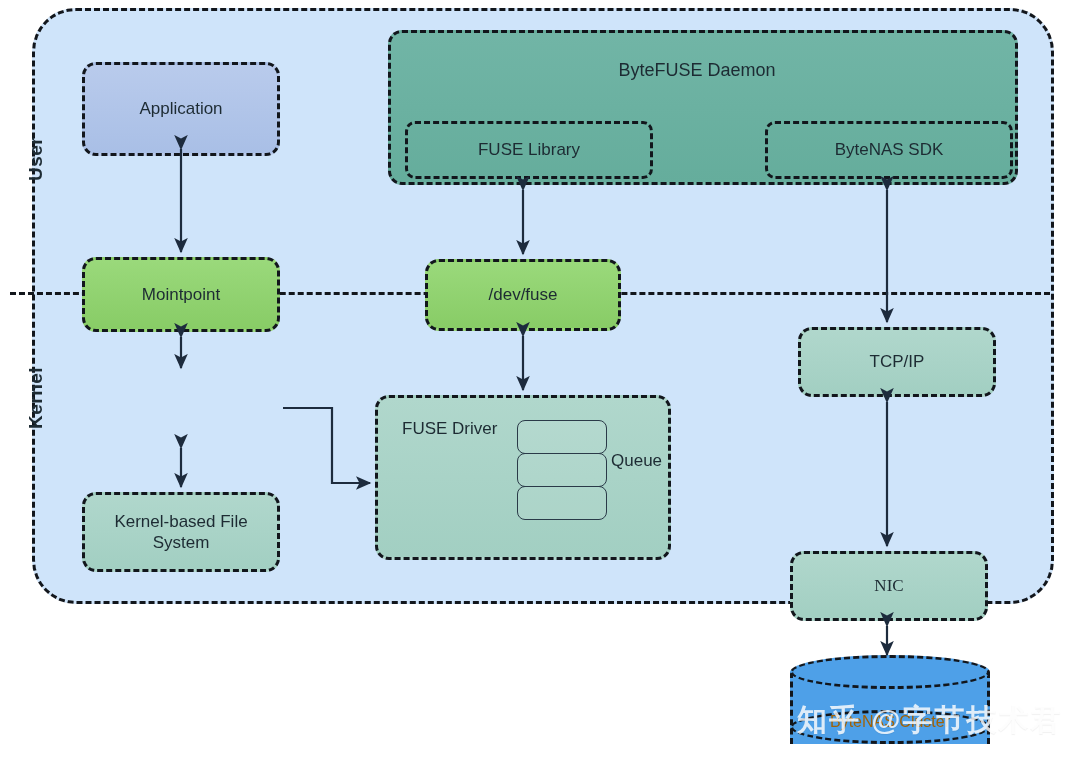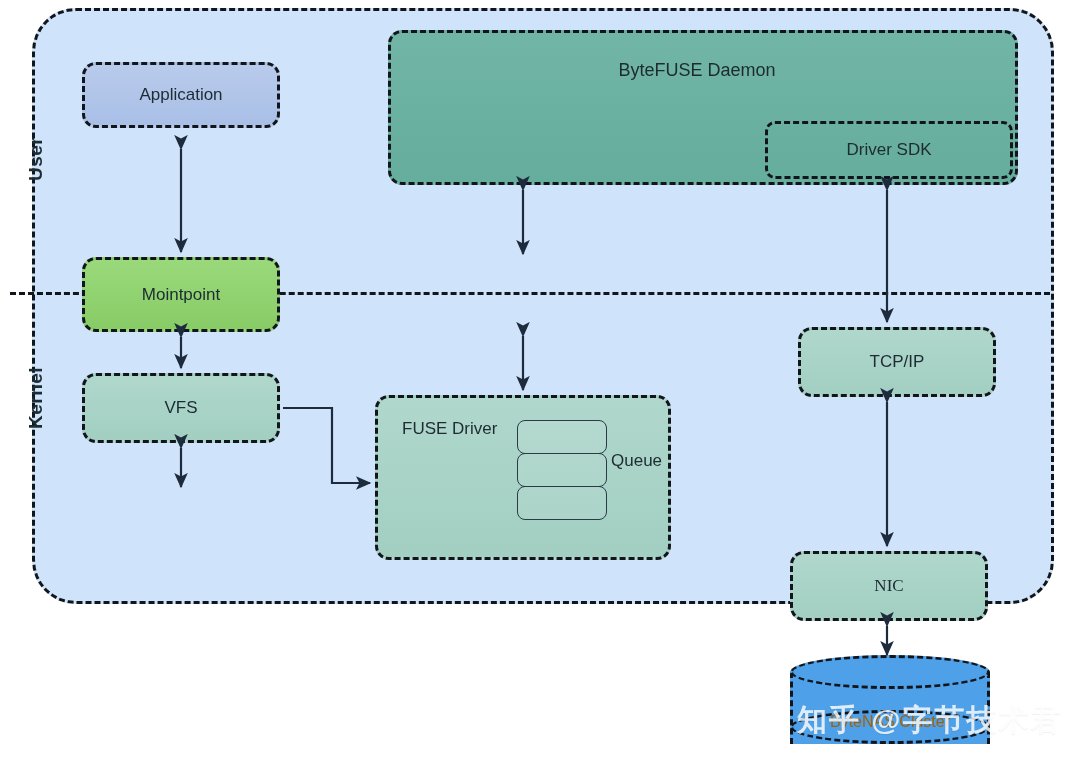--- a/index.html
+++ b/index.html
@@ -117,46 +117,52 @@
 
 <div id="stage">
 
   <div id="outer"></div>
 
   <div id="divider"></div>
 
   <div class="sidelabel" style="left:6px;top:140px;width:60px;">User</div>
   <div class="sidelabel" style="left:-2px;top:380px;width:76px;">Kernel</div>
 
-  <div class="node c-app" style="left:82px;top:62px;width:198px;height:66px;">
+  <div class="node c-app" style="left:82px;top:62px;width:198px;height:94px;">
     <span>Application</span>
   </div>
 
   <div class="node c-green" style="left:82px;top:257px;width:198px;height:75px;">
     <span>Mointpoint</span>
   </div>
 
-  <div class="node c-sage" style="left:82px;top:373px;width:198px;height:70px;">
-    <span>VFS</span>
-  </div>
-
-
+
+  <div class="node c-sage" style="left:82px;top:492px;width:198px;height:80px;padding:0 14px;">
+    <span>Kernel-based File System</span>
+  </div>
+
+  <div class="node c-green" style="left:425px;top:259px;width:196px;height:72px;">
+    <span>/dev/fuse</span>
+  </div>
 
   <div class="node c-sage" id="fusedriver" style="left:375px;top:395px;width:296px;height:165px;">
     <span class="fd-title">FUSE Driver</span>
     <div class="qbox" style="left:139px;top:22px;width:90px;height:34px;"></div>
     <div class="qbox" style="left:139px;top:55px;width:90px;height:34px;"></div>
     <div class="qbox" style="left:139px;top:88px;width:90px;height:34px;"></div>
     <span id="queue-label">Queue</span>
   </div>
 
   <div class="node c-teal" id="daemon" style="left:388px;top:30px;width:630px;height:155px;">
     <span class="daemon-title">ByteFUSE Daemon</span>
+    <div class="sub" style="left:14px;top:88px;width:248px;height:58px;">
+      <span>FUSE Library</span>
+    </div>
     <div class="sub" style="left:374px;top:88px;width:248px;height:58px;">
-      <span>Driver SDK</span>
+      <span>ByteNAS SDK</span>
     </div>
   </div>
 
   <div class="node c-sage" style="left:790px;top:327px;width:198px;height:70px;margin-left:8px;">
     <span>TCP/IP</span>
   </div>
 
   <div class="node c-sage" style="left:790px;top:551px;width:198px;height:70px;font-family:Liberation Serif, serif;">
     <span>NIC</span>
   </div>

